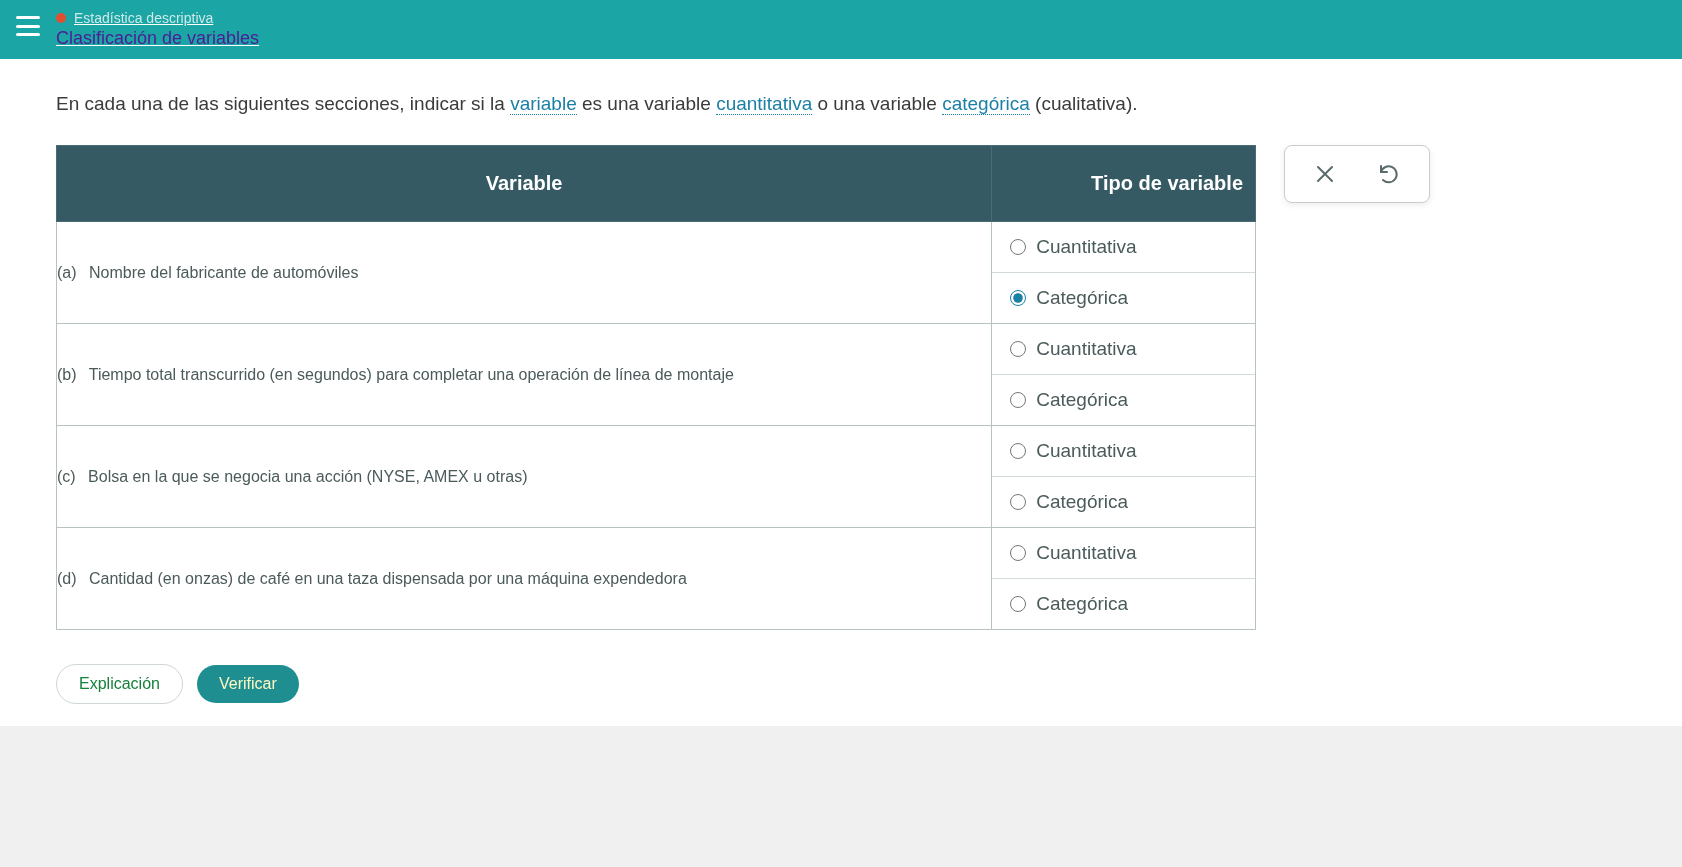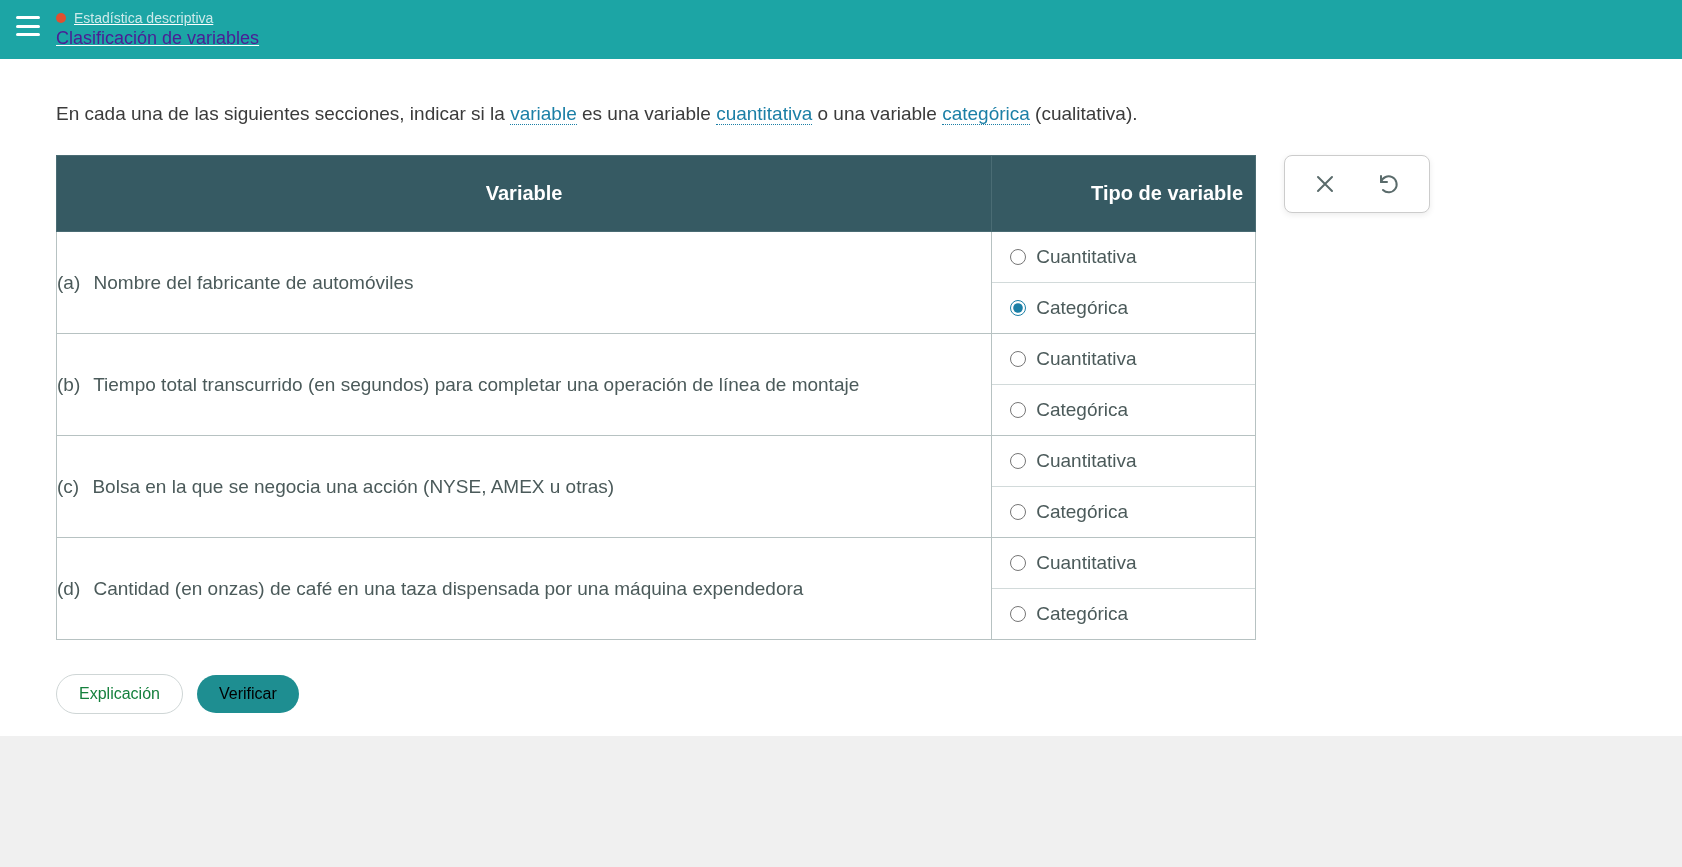--- a/index.html
+++ b/index.html
@@ -72,21 +72,21 @@
       width: 36px;
       height: 28px;
       display: flex;
       align-items: center;
       justify-content: center;
       cursor: pointer;
     }
     .collapse-tab svg { width: 16px; height: 16px; }
     .content {
       background: #fff;
-      padding: 40px 56px 16px 56px;
+      padding: 30px 56px 16px 56px;
       position: relative;
     }
     .prompt {
       font-size: 19px;
       color: #3b3b3b;
       margin-bottom: 26px;
       line-height: 1.6;
     }
     .prompt .link {
       color: #1b7fa6;
@@ -114,21 +114,21 @@
     }
     .qtable th.var-col { width: 78%; }
     .qtable th.type-col { width: 22%; text-align: right; }
     .qtable td {
       border: 1px solid #b7c2c2;
       padding: 0;
       vertical-align: middle;
     }
     .var-cell {
       padding: 26px 22px;
-      font-size: 19px;
+      font-size: 16px;
       color: #4b5a5a;
     }
     .var-cell .ltr {
       margin-right: 8px;
     }
     .opt-stack {
       display: flex;
       flex-direction: column;
     }
     .opt-stack .opt {
@@ -181,21 +181,21 @@
       cursor: pointer;
       border: none;
     }
     .btn-outline {
       background: #fff;
       color: #15803d;
       border: 1px solid #cfd6d6;
     }
     .btn-primary {
       background: #1e8e91;
-      color: #000000;
+      color: #fef9c3;
       text-align: center;
     }
   </style>
 </head>
 <body>
 
 <div class="topbar">
   <div class="menu-icon">
     <span></span>
       <span></span>

